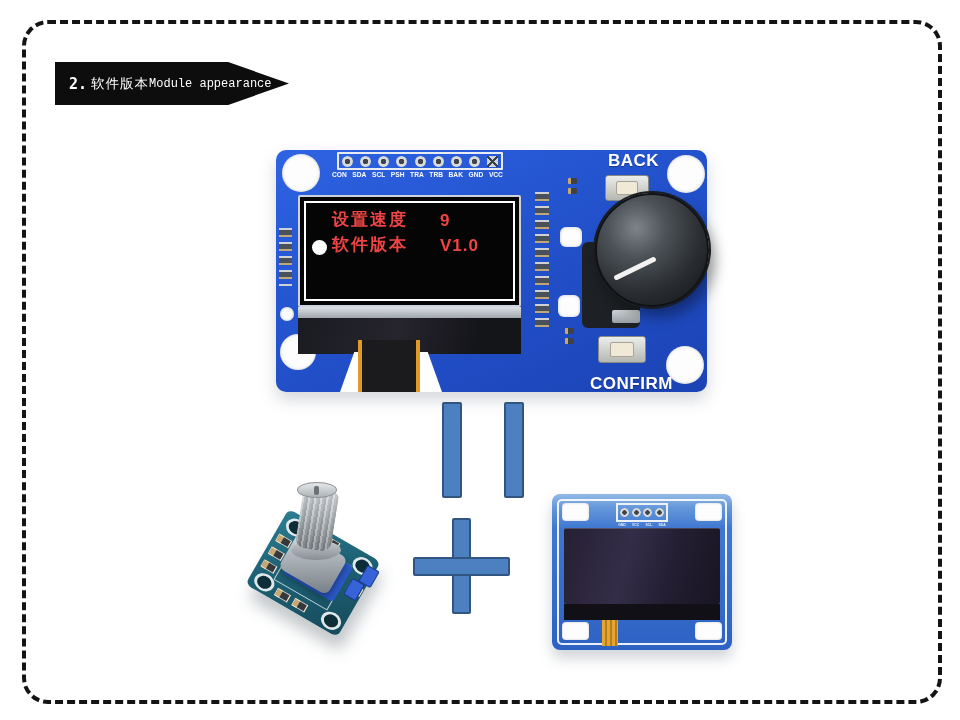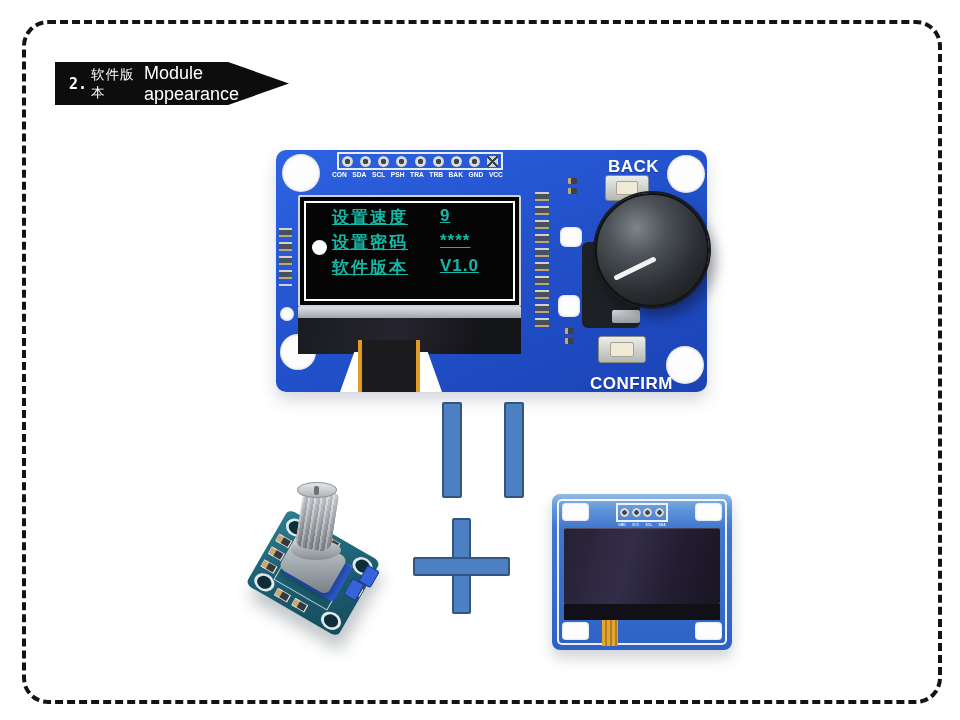--- a/index.html
+++ b/index.html
@@ -9,21 +9,21 @@
   
   .dashed-frame{position:absolute;left:22px;top:20px;width:912px;height:676px;
     border:4px dashed #141414;border-radius:26px;}
 
   
   .banner{position:absolute;left:55px;top:62px;width:234px;height:43px;background:#0d0d0d;
     clip-path:polygon(0 0,74% 0,100% 50%,74% 100%,0 100%);
     display:flex;align-items:center;padding-left:14px;box-sizing:border-box;color:#fff;}
   .banner .num{font-weight:bold;font-size:15px;font-family:"DejaVu Sans Mono",monospace;margin-right:4px;}
   .banner .zh{font-size:13.5px;letter-spacing:1px;}
-  .banner .en{font-size:18px;font-family:Liberation Sans, sans-serif;}
+  .banner .en{font-size:12px;font-family:Liberation Mono, monospace;}
 
   
   .main-module{position:absolute;left:276px;top:150px;width:431px;height:242px;
     background:linear-gradient(155deg,#2e63e2 0%,#2352cd 45%,#1b43b4 100%);
     border-radius:10px;box-shadow:0 8px 16px rgba(90,100,120,.25);}
   .hole{position:absolute;background:#fdfdfd;border-radius:50%;box-shadow:inset 0 0 3px rgba(120,130,150,.5);}
 
   .pinbox{position:absolute;left:61px;top:2px;width:166px;height:18px;border:2px solid #e7ecf3;
     display:flex;align-items:center;justify-content:space-between;padding:0 3px;box-sizing:border-box;border-radius:1px;}
   .pinpad{width:11px;height:11px;border-radius:50%;
@@ -31,21 +31,21 @@
   .pinpad.square{border-radius:1px;background:
     linear-gradient(45deg,transparent 44%,#394046 45%,#394046 55%,transparent 56%),
     linear-gradient(-45deg,transparent 44%,#394046 45%,#394046 55%,transparent 56%),#cfd4d8;}
   .pinlabels{position:absolute;left:56px;top:21px;width:180px;display:flex;justify-content:space-between;
     color:#fff;font-size:7px;font-weight:bold;transform:scaleX(.95);transform-origin:left;}
 
   .screen{position:absolute;left:22px;top:45px;width:223px;height:112px;background:#050505;
     border:2px solid #ccd3da;border-radius:2px;box-sizing:border-box;}
   .screen-inner{position:absolute;inset:4px;border:2px solid #ffffff;box-sizing:border-box;
     padding:3px 0 0 26px;}
-  .oled-row{display:flex;height:25px;align-items:flex-start;color:#14b8a6;text-decoration:underline;}
+  .oled-row{display:flex;height:25px;align-items:flex-end;color:#ef4444;}
   .oled-label{width:100px;font-size:17px;font-weight:bold;letter-spacing:2px;white-space:nowrap;}
   .oled-value{margin-left:8px;font-size:17px;font-weight:bold;letter-spacing:1px;}
   .cursor-dot{position:absolute;left:6px;top:37px;width:15px;height:15px;border-radius:50%;background:#fff;}
 
   .glass-strip{position:absolute;left:22px;top:157px;width:223px;height:12px;
     background:linear-gradient(#dde2e6,#9aa0a7);}
   .glass-dark{position:absolute;left:22px;top:168px;width:223px;height:36px;
     background:linear-gradient(100deg,#1a1c21 0%,#26242e 45%,#141519 80%);}
   .notch{position:absolute;left:64px;top:202px;width:102px;height:40px;background:#ffffff;
     clip-path:polygon(14% 0,86% 0,100% 100%,0 100%);}
@@ -171,24 +171,20 @@
       <span>VCC</span>
     </div>
 
     <div class="screen">
       <div class="screen-inner">
         <div class="oled-row">
           <span class="oled-label">设置速度</span>
           <span class="oled-value">9</span>
         </div>
         <div class="oled-row">
-          <span class="oled-label">设置密码</span>
-          <span class="oled-value">****</span>
-        </div>
-        <div class="oled-row">
           <span class="oled-label">软件版本</span>
           <span class="oled-value">V1.0</span>
         </div>
         <div class="cursor-dot"></div>
       </div>
     </div>
     <div class="glass-strip"></div>
     <div class="glass-dark"></div>
     <div class="notch"></div>
     <div class="ribbon"></div>
@@ -196,21 +192,21 @@
     <div class="res-strip" style="left:259px;top:42px;width:14px;height:140px;"></div>
     <div class="res-strip" style="left:3px;top:78px;width:13px;height:58px;"></div>
     <div class="smd" style="left:292px;top:28px;"></div>
     <div class="smd" style="left:292px;top:38px;"></div>
     <div class="smd" style="left:289px;top:178px;"></div>
     <div class="smd" style="left:289px;top:188px;"></div>
 
     <div class="enc-body"></div>
     <div class="silver-tab"></div>
 
-    <div class="btn-label" style="left:332px;top:7px;">BACK</div>
+    <div class="btn-label" style="left:332px;top:1px;">BACK</div>
     <div class="tact" style="left:329px;top:25px;width:42px;height:24px;">
       <div class="tact-cap" style="width:20px;height:12px;"></div>
     </div>
 
     <div class="tact" style="left:322px;top:186px;width:46px;height:25px;">
       <div class="tact-cap" style="width:22px;height:13px;"></div>
     </div>
     <div class="btn-label" style="left:314px;top:224px;">CONFIRM</div>
 
     <div class="knob">

